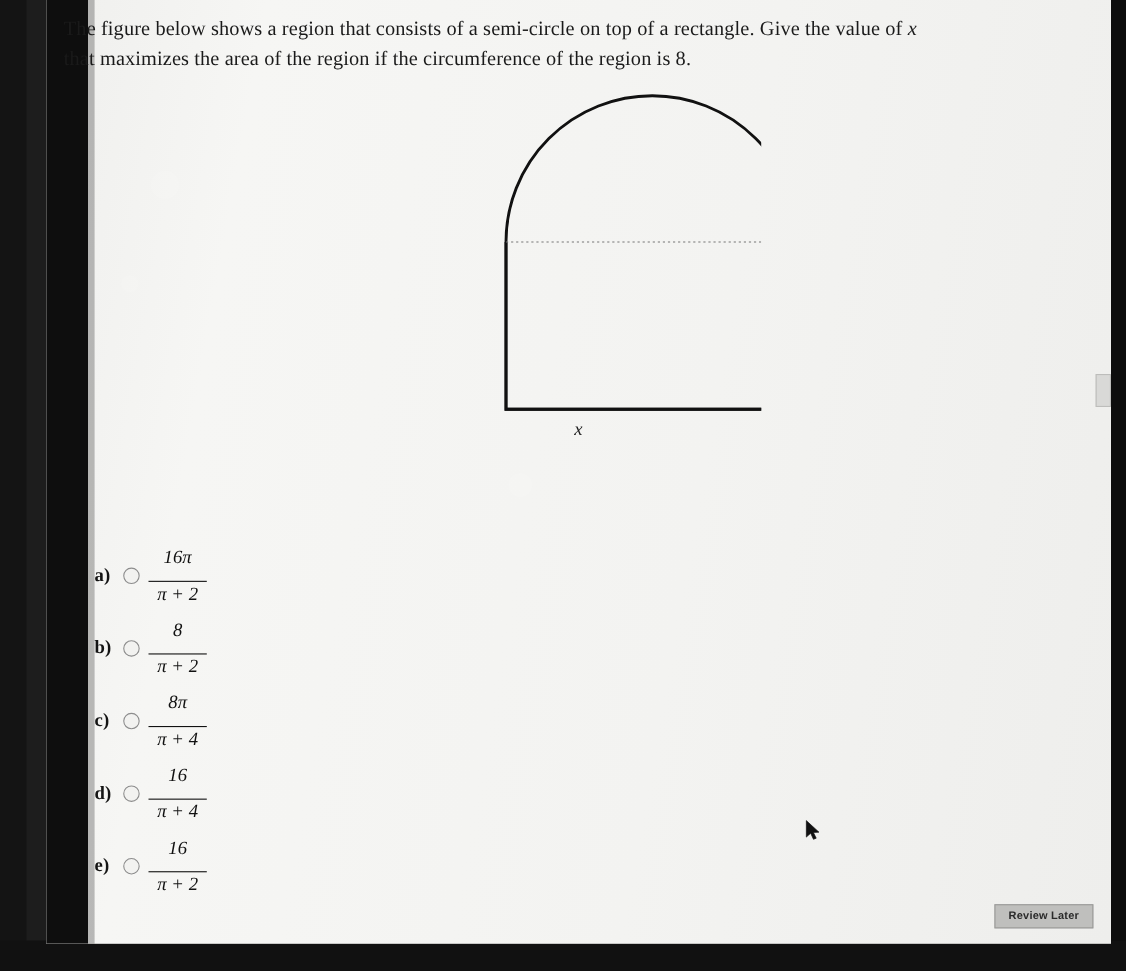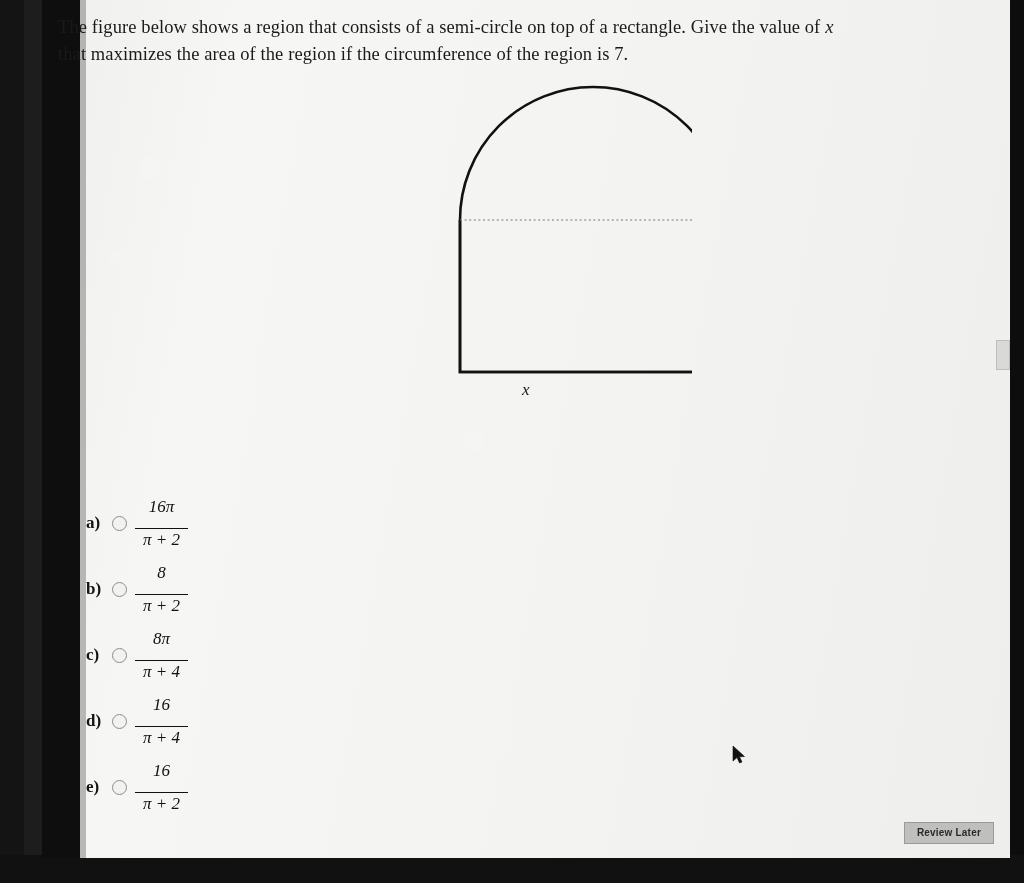--- a/index.html
+++ b/index.html
@@ -204,21 +204,21 @@
     <div class="page-shadow2"></div>
 
     <div class="speck" style="left:95px;top:155px;width:26px;height:26px;"></div>
     <div class="speck" style="left:68px;top:250px;width:16px;height:16px;"></div>
     <div class="speck" style="left:420px;top:430px;width:22px;height:22px;"></div>
 
     <div class="scrollbar-right"></div>
 
     <div id="question">
       <span>The figure below shows a region that consists of a semi-circle on top of a rectangle. Give the value of </span><span class="var">x</span><br>
-      <span>that maximizes the area of the region if the circumference of the region is 7.</span>
+      <span>that maximizes the area of the region if the circumference of the region is 8.</span>
     </div>
 
     <div id="figure">
       <svg width="320" height="300" viewBox="0 0 320 300">
 
         <path d="M 88 140 L 88 292 L 354 292" fill="none" stroke="#111" stroke-width="2.6"></path>
         <path d="M 88 140 L 88 292 L 354 292 L 354 140" fill="none" stroke="#111" stroke-width="2.6"></path>
 
         <path d="M 88 140 A 133 133 0 0 1 354 140" fill="none" stroke="#111" stroke-width="2.6"></path>
 

